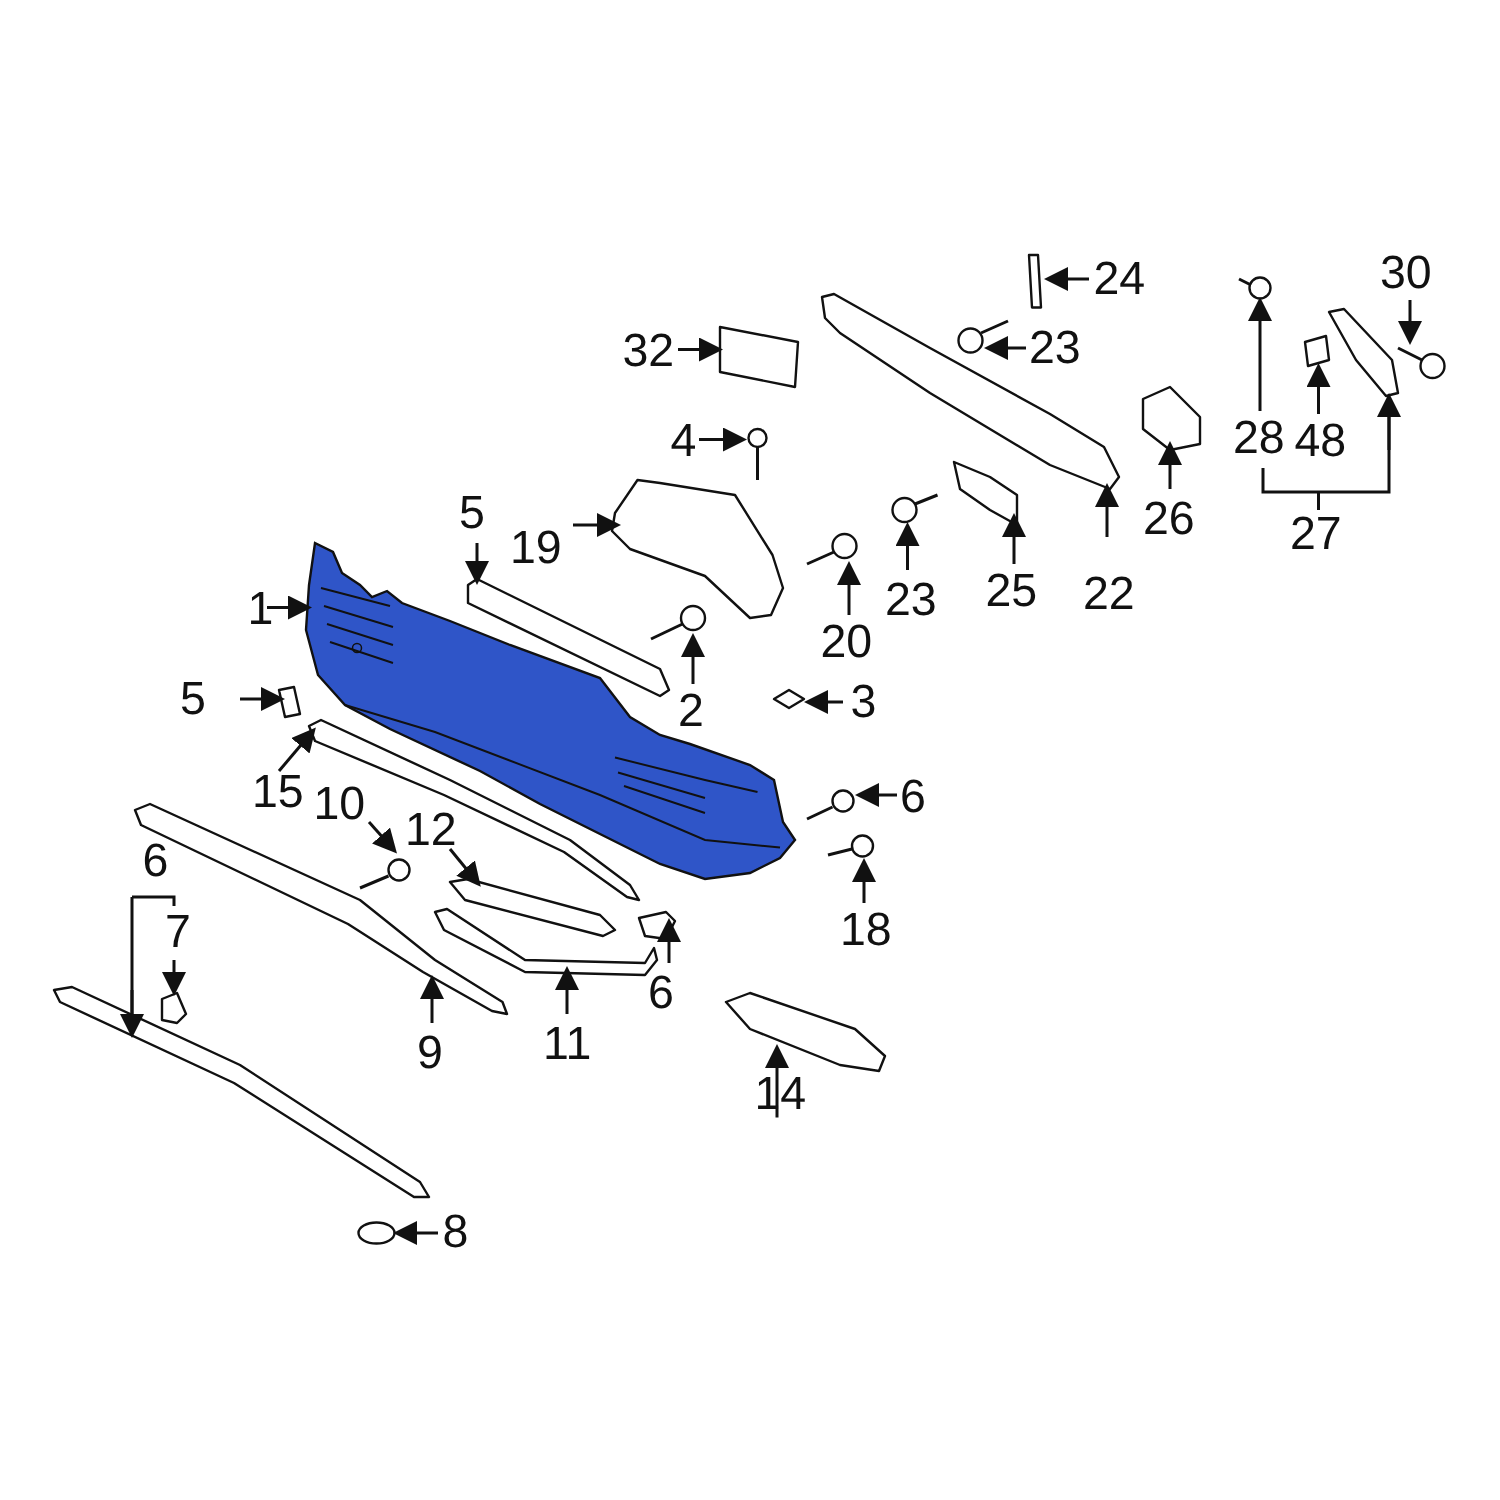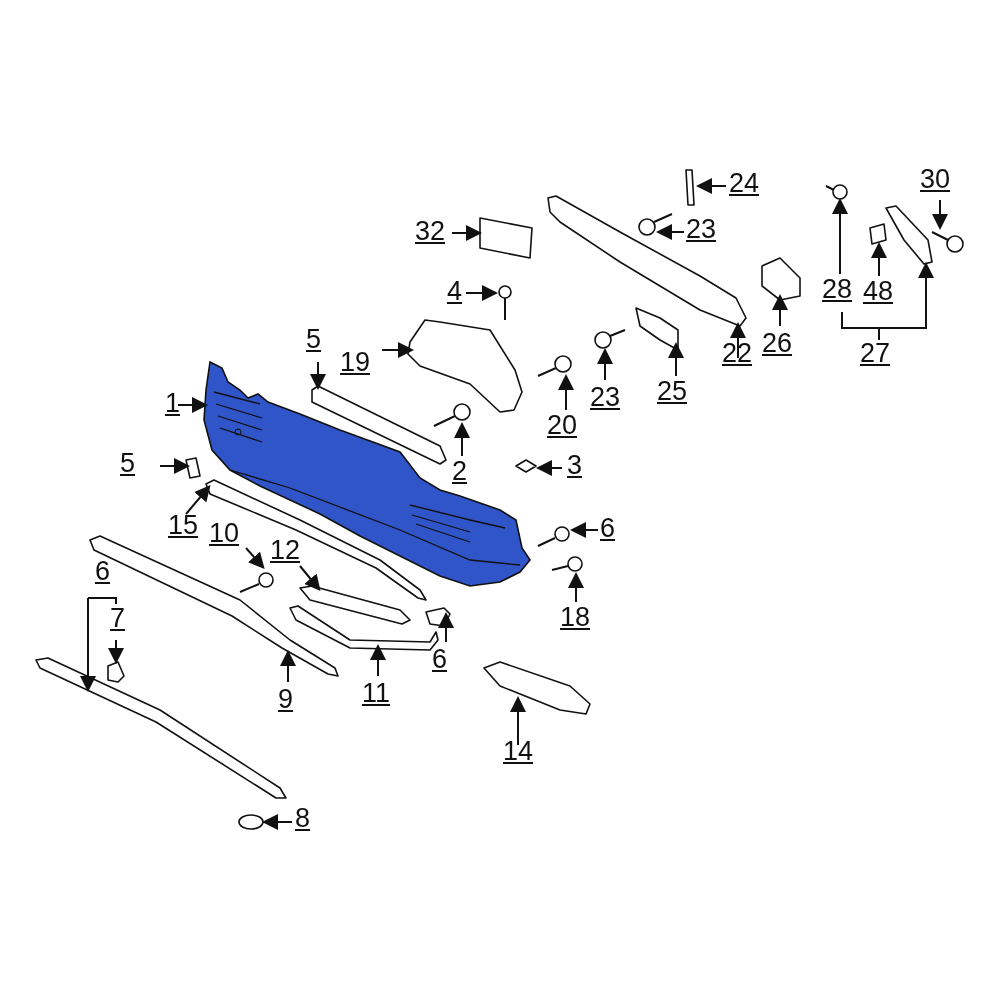--- a/index.html
+++ b/index.html
@@ -1,18 +1,18 @@
 <!DOCTYPE html>
 <html><head>
 <meta charset="utf-8">
 <style>
   html, body { margin:0; padding:0; background:#ffffff; }
   body { width:1000px; height:1000px; overflow:hidden; position:relative; font-family:"Liberation Sans", sans-serif; }
   #diagram { position:absolute; left:0; top:0; width:1000px; height:1000px; }
-  .lbl { position:absolute; font-family:"Liberation Sans", sans-serif; font-size:27px; color:#111; line-height:1; white-space:nowrap;text-decoration:underline; }
+  .lbl { position:absolute; font-family:"Liberation Sans", sans-serif; font-size:31px; color:#111; line-height:1; white-space:nowrap; }
   svg { position:absolute; left:0; top:0; }
   .ol { fill:#fff; stroke:#111; stroke-width:1.6; stroke-linejoin:round; }
   .ln { fill:none; stroke:#111; stroke-width:1.3; }
   .ar { fill:none; stroke:#111; stroke-width:2; }
 </style>
 </head>
 <body>
 
 <div id="diagram">
 <svg width="1000" height="1000" viewBox="0 0 1000 1000">
@@ -137,29 +137,29 @@
 <span class="lbl" style="left:447px;top:278px">4</span>
 <span class="lbl" style="left:306px;top:326px">5</span>
 <span class="lbl" style="left:95px;top:558px">6</span>
 <span class="lbl" style="left:110px;top:605px">7</span>
 <span class="lbl" style="left:295px;top:805px">8</span>
 <span class="lbl" style="left:278px;top:686px">9</span>
 <span class="lbl" style="left:209px;top:520px">10</span>
 <span class="lbl" style="left:362px;top:680px">11</span>
 <span class="lbl" style="left:270px;top:537px">12</span>
 <span class="lbl" style="left:432px;top:646px">6</span>
-<span class="lbl" style="left:503px;top:738px">14</span>
+<span class="lbl" style="left:503px;top:713px">14</span>
 <span class="lbl" style="left:168px;top:512px">15</span>
 <span class="lbl" style="left:120px;top:450px">5</span>
 <span class="lbl" style="left:600px;top:515px">6</span>
 <span class="lbl" style="left:560px;top:604px">18</span>
 <span class="lbl" style="left:340px;top:349px">19</span>
 <span class="lbl" style="left:547px;top:412px">20</span>
 <span class="lbl" style="left:415px;top:218px">32</span>
-<span class="lbl" style="left:722px;top:340px">22</span>
+<span class="lbl" style="left:722px;top:380px">22</span>
 <span class="lbl" style="left:686px;top:216px">23</span>
 <span class="lbl" style="left:590px;top:384px">23</span>
 <span class="lbl" style="left:729px;top:170px">24</span>
 <span class="lbl" style="left:657px;top:378px">25</span>
 <span class="lbl" style="left:762px;top:330px">26</span>
 <span class="lbl" style="left:860px;top:340px">27</span>
 <span class="lbl" style="left:822px;top:276px">28</span>
 <span class="lbl" style="left:863px;top:278px">48</span>
 <span class="lbl" style="left:920px;top:166px">30</span>
 </div>

